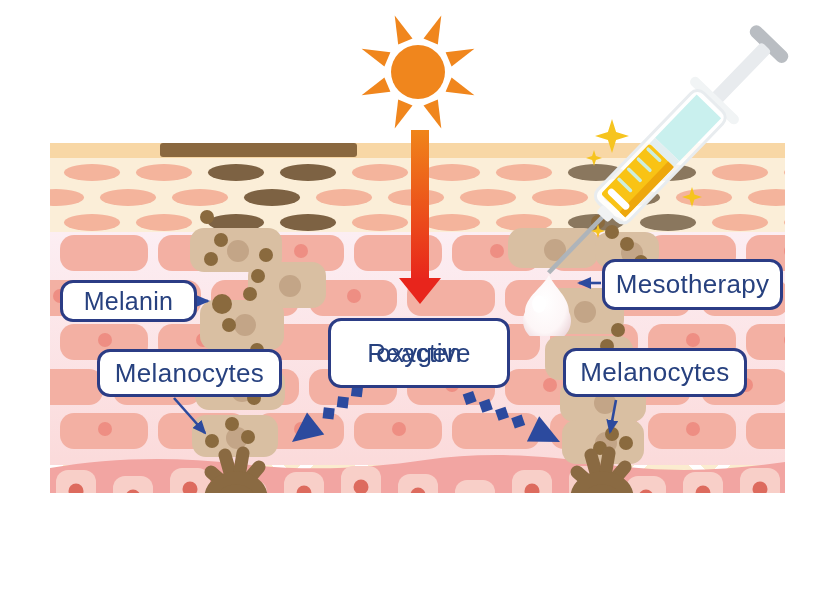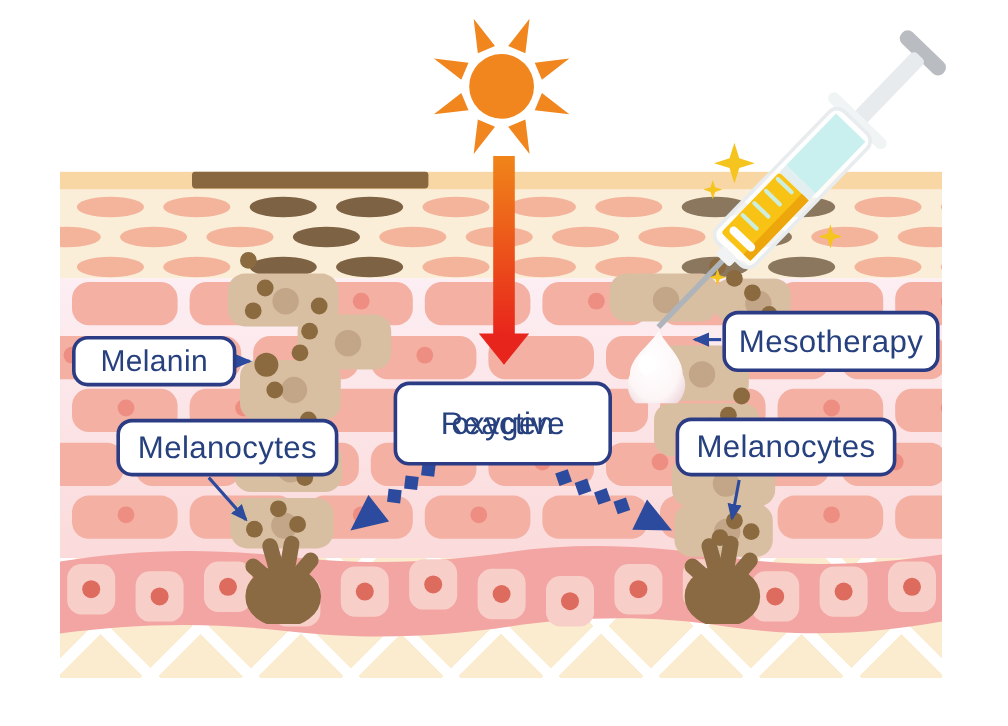--- a/index.html
+++ b/index.html
@@ -1,16 +1,16 @@
 <!DOCTYPE html>
 <html style="--canvasBg: #ffffff; --band: #f8d7a5; --darkSpot: #8a683f; --granularBg: #fbeed8; --ellipsePink: #f4b49c; --ellipseDarkL: #7d6243; --ellipseDarkR: #8a775e; --epiTop: #fceef3; --epiBottom: #fbdada; --cell: #f3b0a3; --nucleus: #ee8e83; --tanCell: #d9bfa2; --tanNucleus: #c3a587; --dot: #8a6a3e; --melanocyte: #8a6a42; --basalBand: #f2a5a2; --basalCell: #f8cfc8; --basalNucleus: #dd6b5e; --latticeBg: #fbeccf; --latticeLine: #ffffff; --labelBorder: #2b3c85; --labelText: #27417f; --blue: #2c4a9e; --sun: #f0861d; --uvTop: #f08519; --uvBottom: #e8251c; --plunger: #b9bdc2; --rod: #e8ebee; --cyan: #c9f0ee; --liquid: #f9c315; --liquidDark: #eda70d; --tick: #cdeedd; --needle: #aeb4ba; --sparkle: #f6c41f;"><head>
 <meta charset="utf-8">
 <style>
   html,body{margin:0;padding:0;background:#fff;}
-  #canvas{position:relative;width:840px;height:605px;background:var(--canvasBg);overflow:hidden;
+  #canvas{position:relative;width:840px;height:493px;background:var(--canvasBg);overflow:hidden;
           font-family:"Liberation Sans",sans-serif;}
   #canvas *{position:absolute;box-sizing:border-box;}
 
   
   #skin{left:50px;top:143px;width:735px;height:422px;overflow:hidden;}
   #corneum{left:0;top:0;width:735px;height:15px;background:var(--band);}
   #darkbar{left:110px;top:0;width:197px;height:14px;background:var(--darkSpot);border-radius:3px;}
   #granular{left:0;top:15px;width:735px;height:74px;background:var(--granularBg);overflow:hidden;}
   .gell{height:17px;width:56px;border-radius:50%;background:var(--ellipsePink);}
   .gell.d1{background:var(--ellipseDarkL);}

